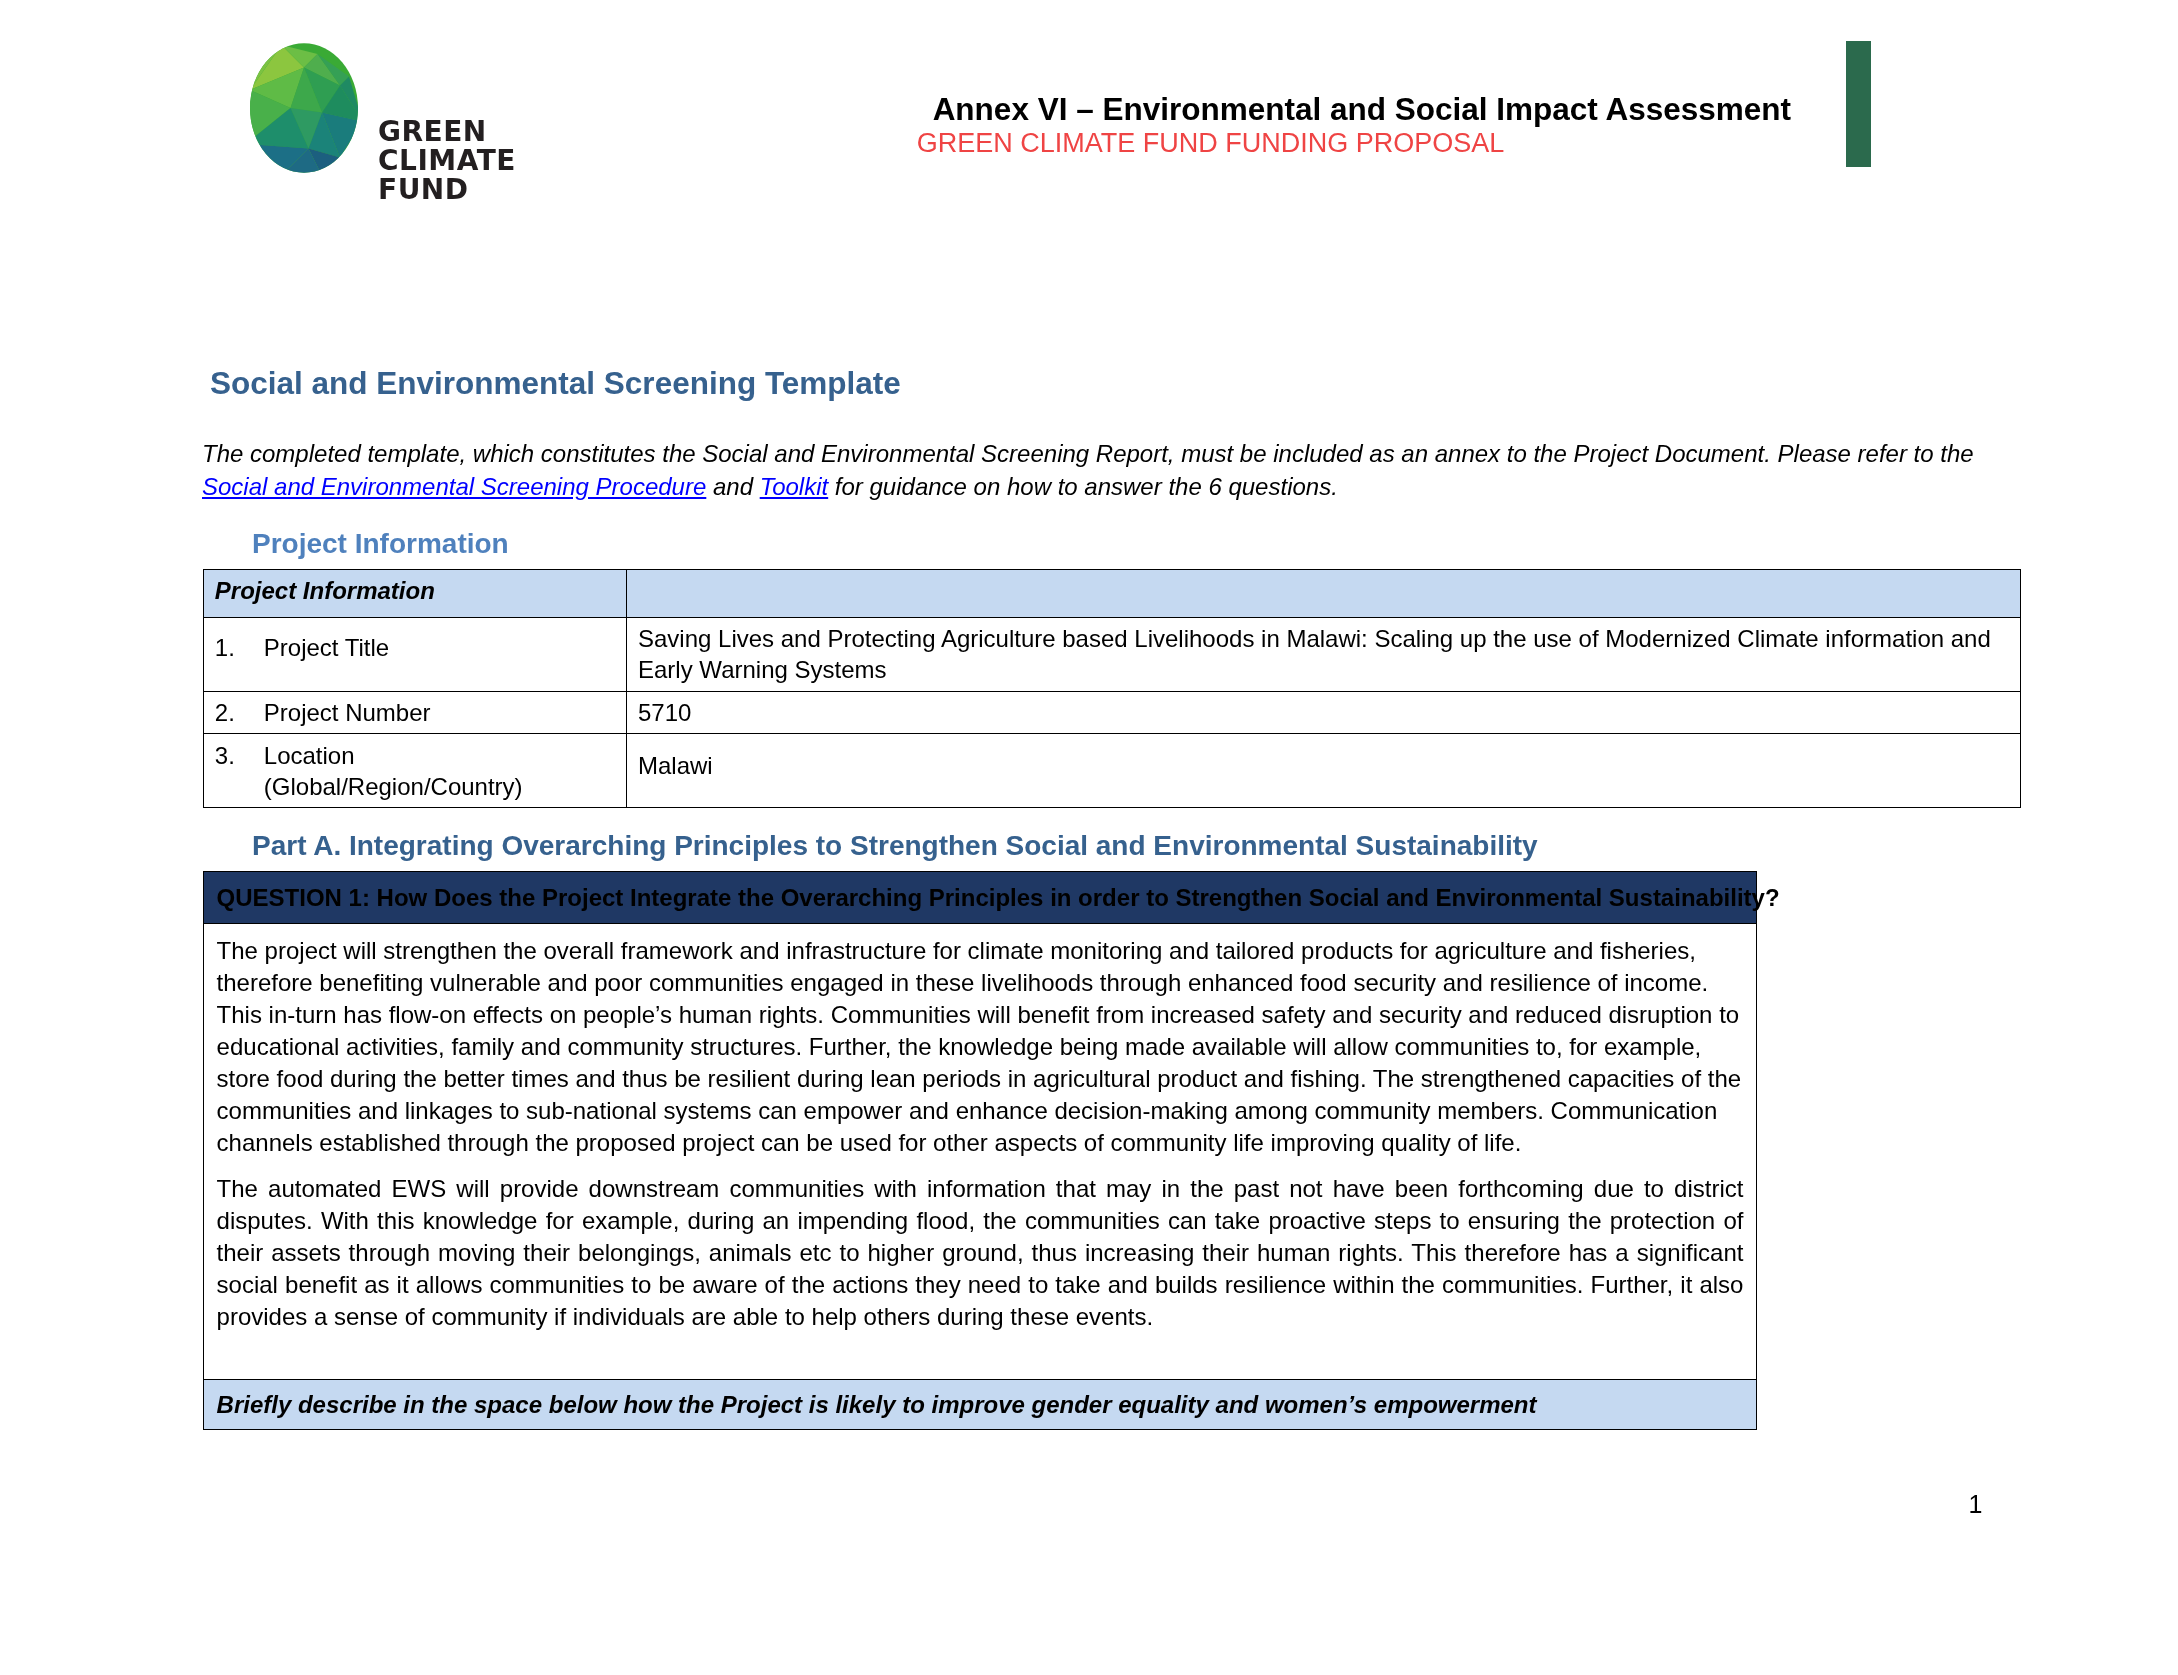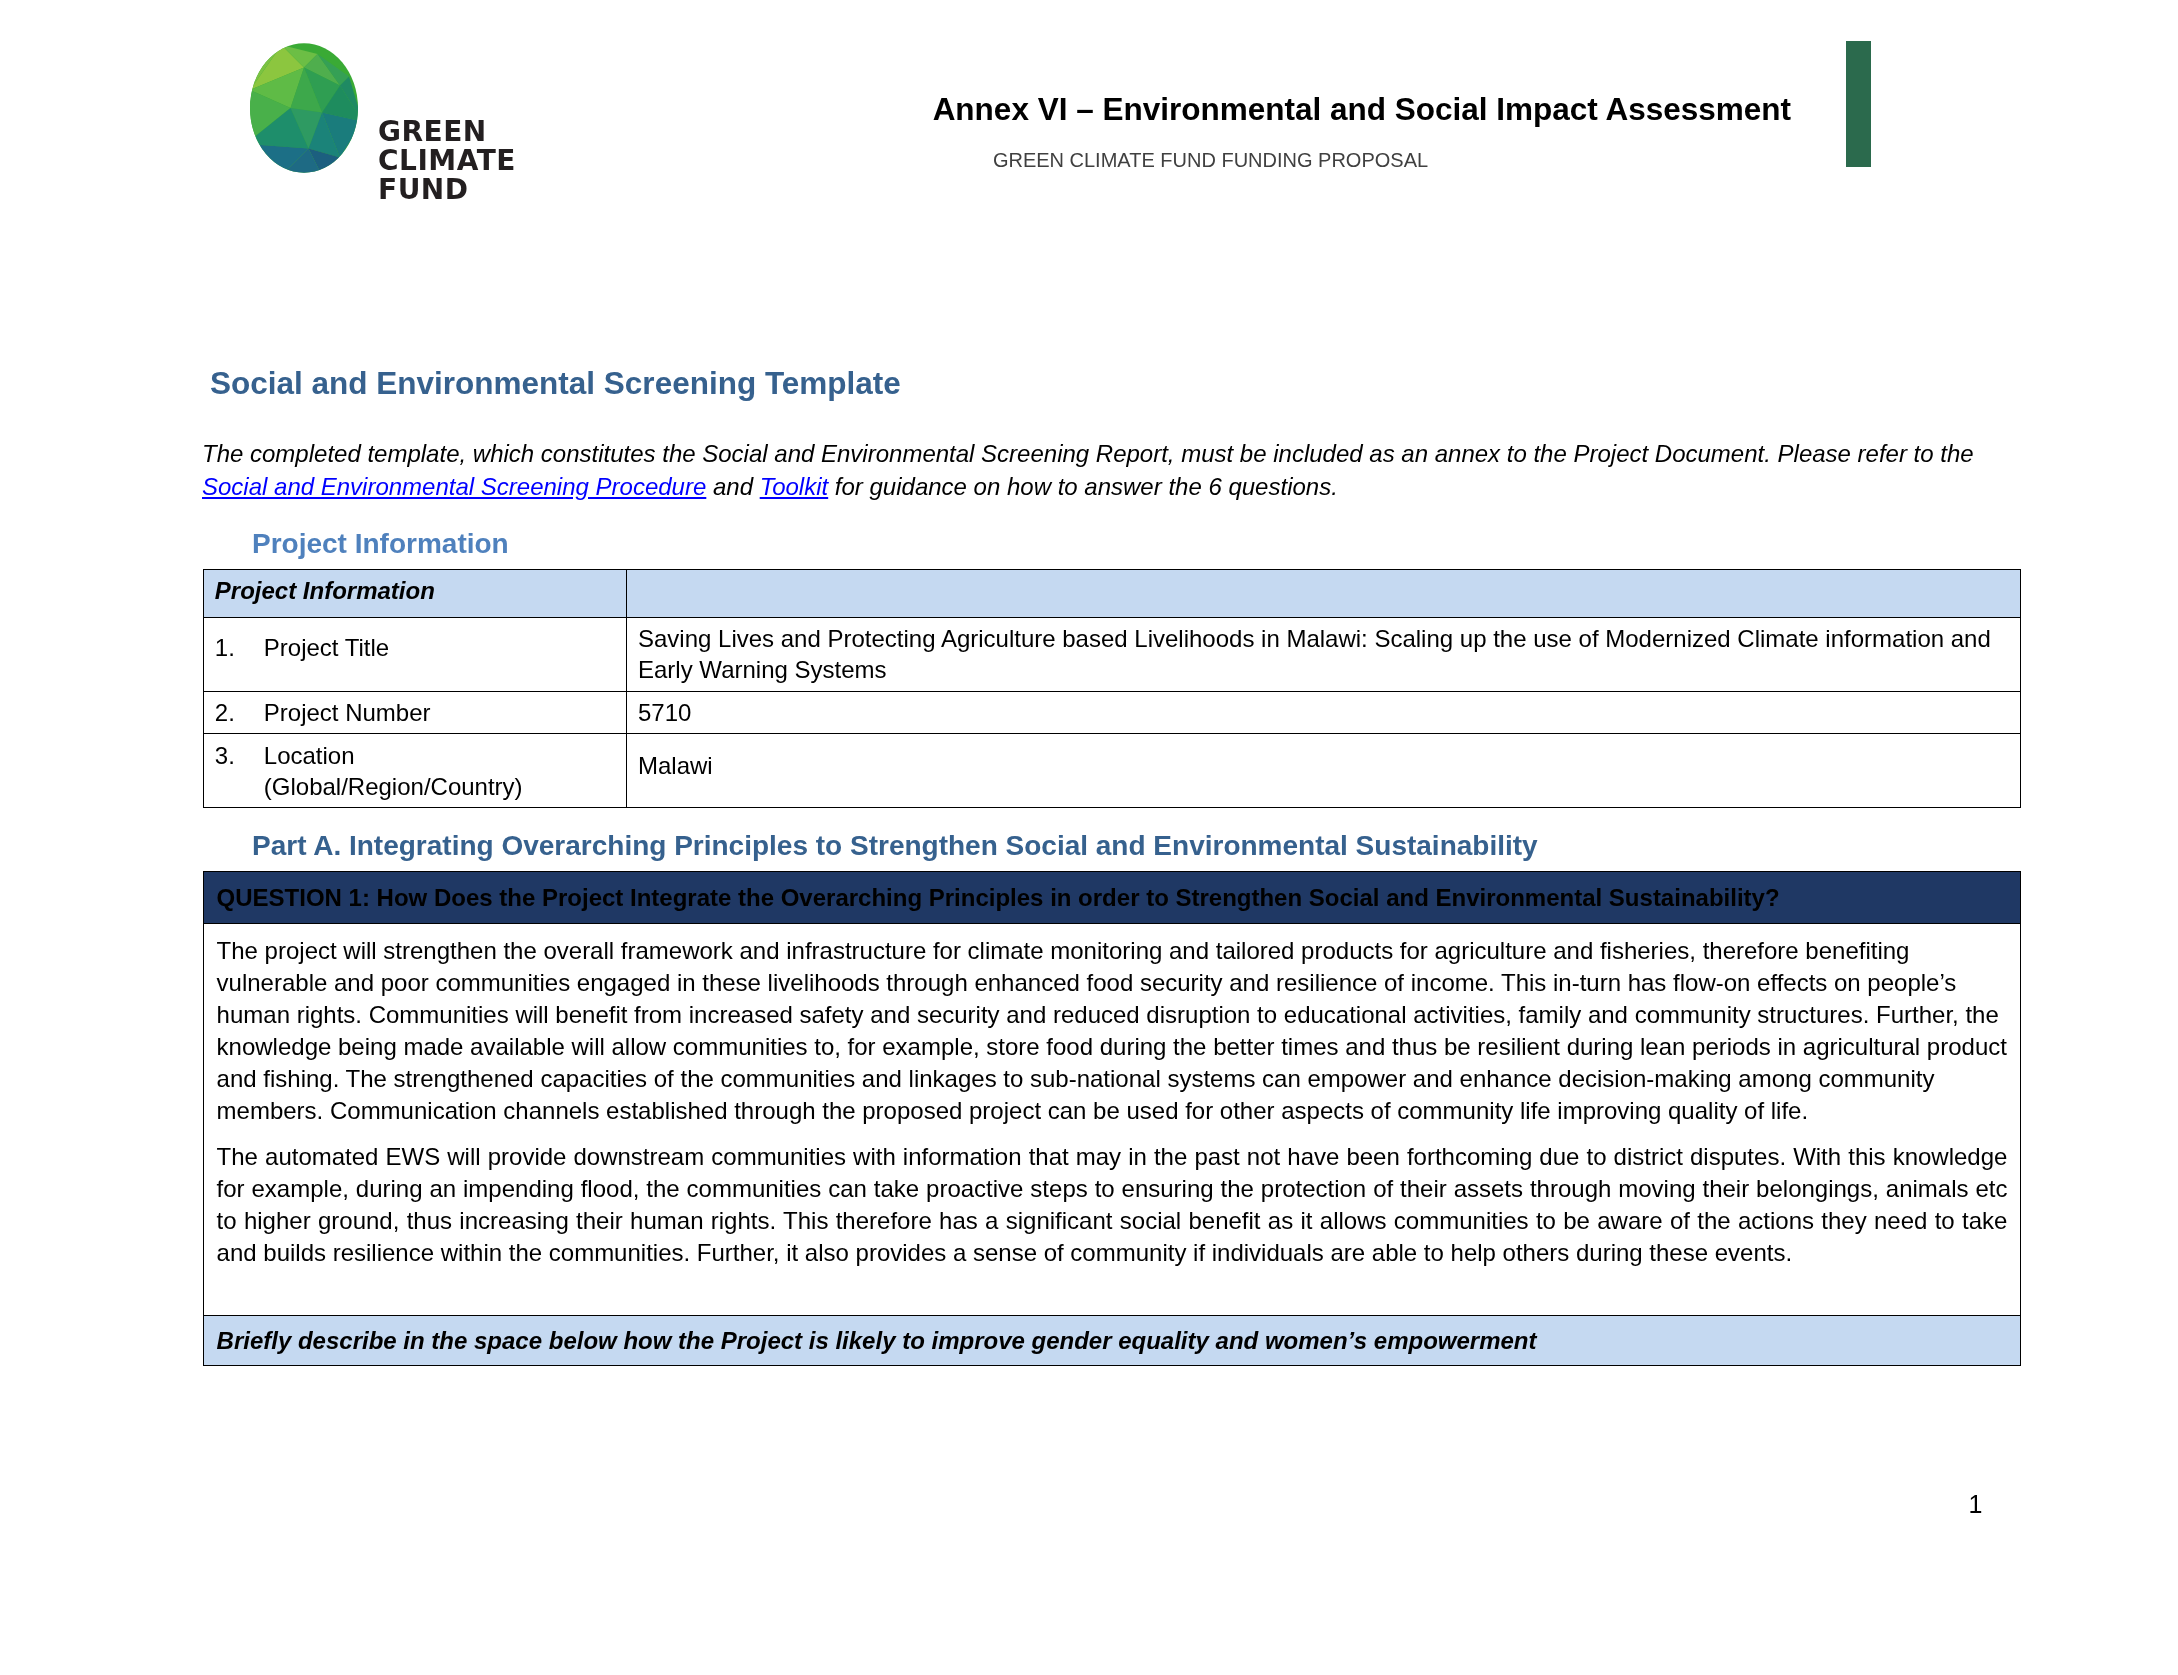--- a/index.html
+++ b/index.html
@@ -63,24 +63,24 @@
   }
   .header-title {
     font-size: 31.5px;
     font-weight: bold;
     color: #000000;
     line-height: 38px;
     white-space: nowrap;
     text-align: right;
   }
   .header-sub {
-    font-size: 20px;
-    color: #404040;
+    font-size: 27px;
+    color: #ef4444;
     line-height: 31px;
-    margin-top: 17px;
+    margin-top: 0;
     white-space: nowrap;
   }
   .green-bar {
     position: absolute;
     left: 1846px;
     top: 41px;
     width: 25px;
     height: 126px;
     background: #2B6A4D;
   }
@@ -168,21 +168,21 @@
   .num-cell .n { width: 49px; flex: 0 0 49px; }
   .num-cell .t { flex: 1 1 auto; }
   .cell-mid { padding-top: 16px !important; }
   .cell-pad-lg { padding-top: 14.4px !important; padding-bottom: 14.4px !important; }
 
   
   .q-table {
     position: absolute;
     left: 203px;
     top: 871px;
-    width: 1818px;
+    width: 1554px;
   }
   .q-table td {
     border: 1.8px solid #000000;
     padding: 0;
     color: #000000;
   }
   .q-bar {
     background: #1F3864;
     color: #ffffff;
     font-size: 24px;

